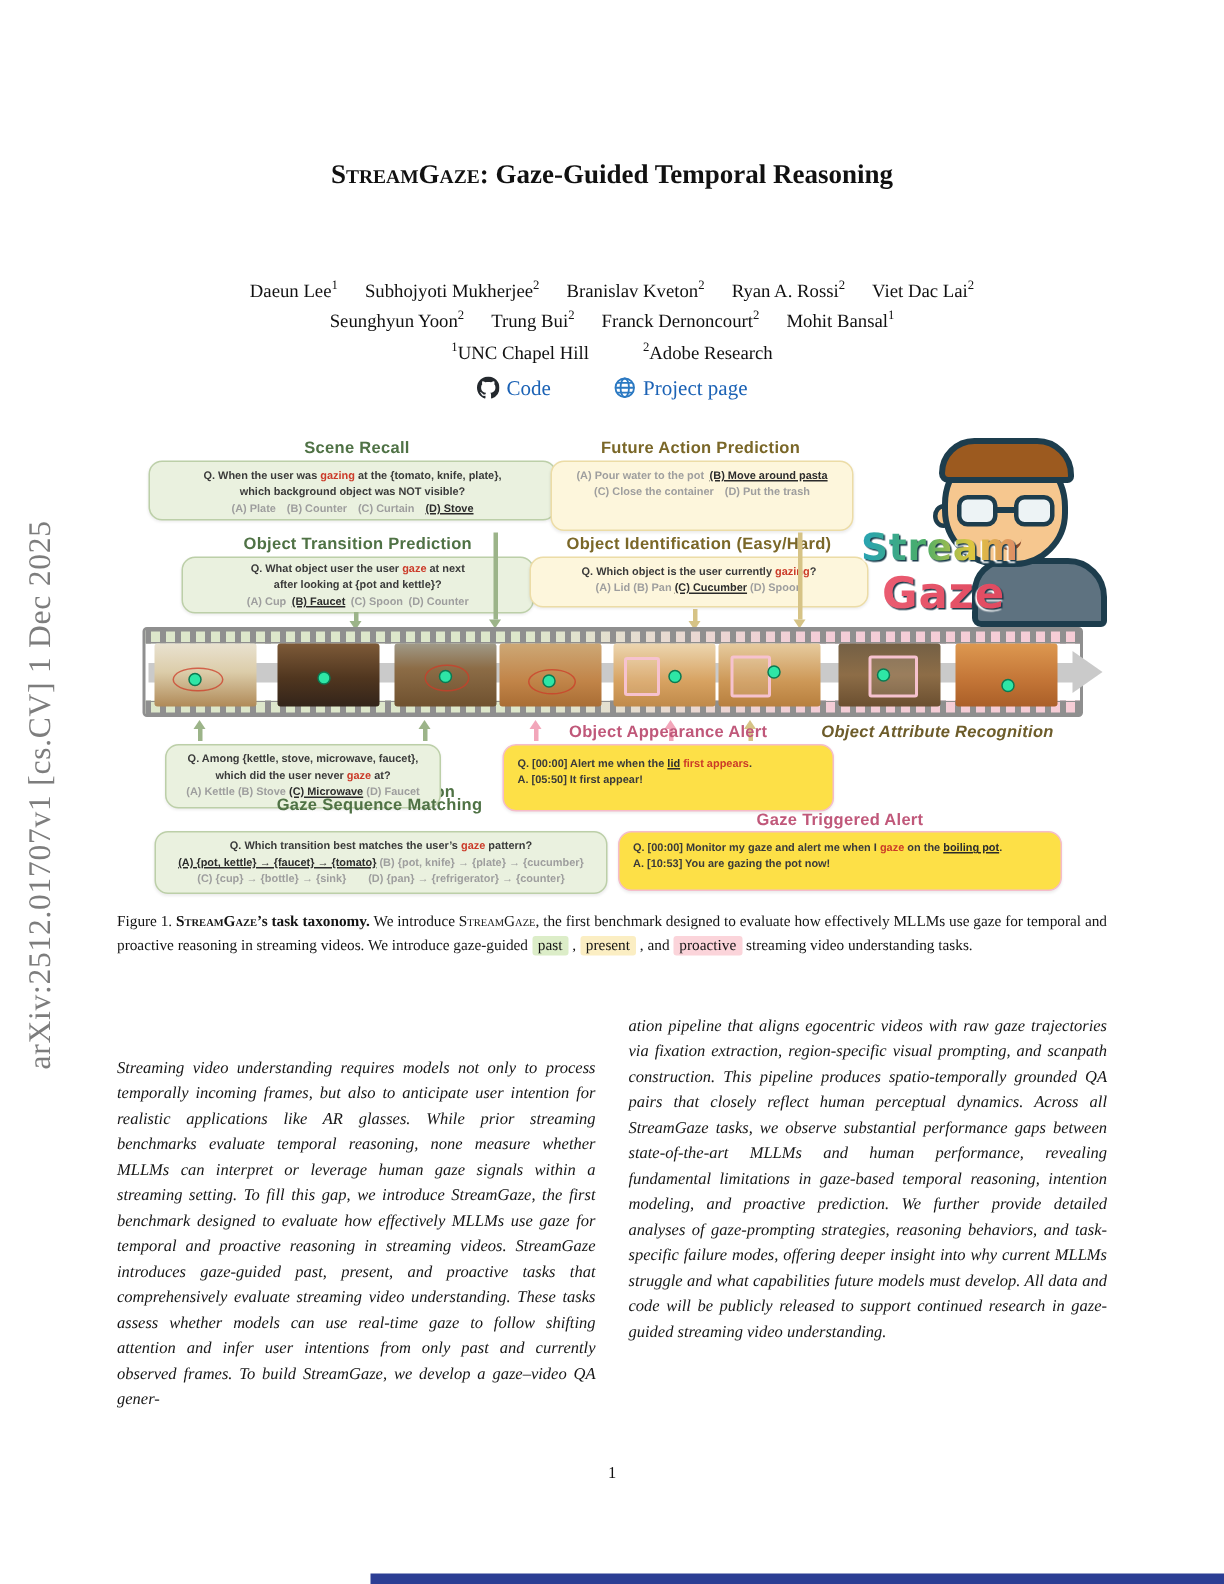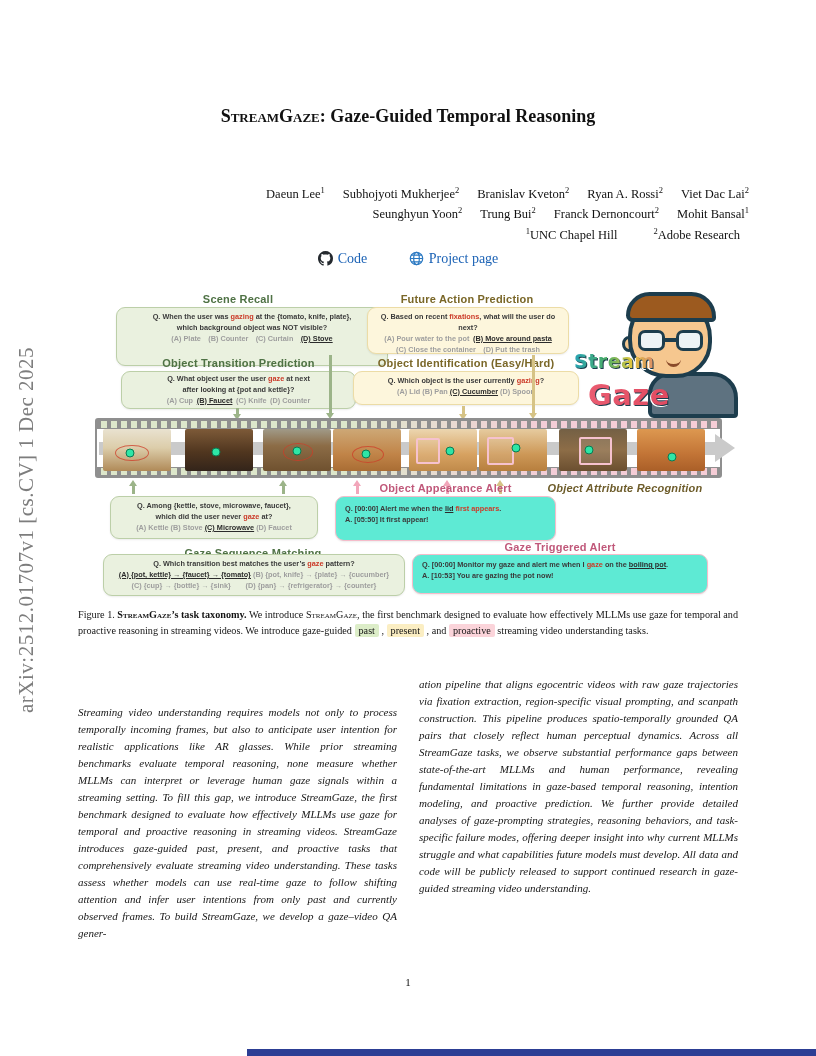--- a/index.html
+++ b/index.html
@@ -8,41 +8,41 @@
 
   
   .arxiv{position:absolute;left:14px;top:275px;height:510px;width:34px;
          writing-mode:vertical-rl;transform:rotate(180deg);
          font-size:21px;color:#7d7d7d;letter-spacing:.5px;text-align:center;}
 
   
   .title{position:absolute;left:78px;top:104px;width:660px;text-align:center;
          font-size:18px;font-weight:bold;line-height:1.35;}
   .sc{font-variant:small-caps;}
-  .authors{position:absolute;left:58px;top:184px;width:700px;text-align:right;
+  .authors{position:absolute;left:58px;top:184px;width:700px;text-align:center;
            font-size:12.5px;line-height:1.5;}
   .authors .author{margin:0 9px;white-space:nowrap;}
   .authors sup{font-size:8.5px;}
   .affils{margin-top:1px;}
   .affils .affil{margin:0 18px;white-space:nowrap;}
   .links{position:absolute;left:78px;top:251px;width:660px;text-align:center;font-size:14px;}
   .plink{display:inline-block;margin:0 19px;color:#1b62b5;cursor:pointer;}
   .plink svg{vertical-align:-3px;margin-right:5px;}
 
   
   .figure{position:absolute;left:84px;top:292px;width:660px;height:312px;
           font-family:"Liberation Sans",sans-serif;}
   .thead{position:absolute;text-align:center;font-size:11px;font-weight:bold;letter-spacing:.2px;}
   .gh{color:#4f7245;} .oh{color:#7a6728;} .ph{color:#c0587a;} .bh{color:#6d5c2a;}
   .tbox{position:absolute;border-radius:9px;box-sizing:border-box;padding:4px 6px;
         font-size:7.3px;font-weight:bold;text-align:center;line-height:1.5;color:#3a3a3a;
         box-shadow:0 1px 2px rgba(0,0,0,.08);}
   .tbox.green{background:#eaf1df;border:1.5px solid #bccfa8;}
   .tbox.yellow{background:#fdf6dc;border:1.5px solid #ecdca6;}
-  .tbox.pink{background:#5eead4;border:1.5px solid #f5bcca;}
+  .tbox.pink{background:#fde047;border:1.5px solid #f5bcca;}
   .tbox.leftalign{text-align:left;padding-left:9px;}
   .red{color:#cb3a28;}
   .u{text-decoration:underline;color:#2b2b2b;}
   .opts{color:#9e9e9e;}
   .correct{color:#2b2b2b;text-decoration:underline;}
 
   
   .arr{position:absolute;width:9px;}
   .arr .sh{position:absolute;left:3.2px;width:2.6px;background:currentColor;}
   .arr.down .sh{top:0;height:calc(100% - 6px);}
@@ -80,21 +80,21 @@
   .l-body{left:66px;top:78px;width:90px;height:46px;background:#5e7280;border:4px solid #1d3d4d;border-radius:22px 26px 4px 6px;}
   .l-ear{left:40px;top:42px;width:14px;height:16px;background:#f6c78f;border:3px solid #1d3d4d;border-radius:50%;}
   .l-head{left:46px;top:2px;width:84px;height:82px;background:#f6c78f;border:4px solid #1d3d4d;border-radius:40px 42px 36px 38px;}
   .l-hair{left:44px;top:-2px;width:90px;height:30px;background:#9c5a1f;border:4px solid #1d3d4d;border-radius:44px 46px 8px 12px;}
   .l-gl{top:36px;width:27px;height:21px;background:#edf3f5;border:3px solid #1d3d4d;border-radius:7px;}
   .l-gl.left{left:56px;} .l-gl.right{left:94px;}
   .l-bridge{left:82px;top:44px;width:13px;height:3.5px;background:#1d3d4d;}
   .l-smile{left:84px;top:64px;width:15px;height:9px;border-bottom:3px solid #8a4a2a;border-radius:0 0 12px 12px;border-color:#8a4a2a;}
   .l-text{position:absolute;font-family:"DejaVu Sans",sans-serif;font-weight:800;letter-spacing:.5px;
           filter:drop-shadow(1px 1px 0 #1d3d4d) drop-shadow(-1px 1px 0 #ffffff);}
-  .l-t1{left:-8px;top:56px;font-size:19px;
+  .l-t1{left:-8px;top:56px;font-size:25px;
         background:linear-gradient(90deg,#27a3b5 0%,#4cae67 40%,#ddc63e 70%,#df8a68 100%);
         -webkit-background-clip:text;background-clip:text;color:transparent;}
   .l-t2{left:6px;top:84px;font-size:29px;
         background:linear-gradient(90deg,#ea5c71,#e04a60);
         -webkit-background-clip:text;background-clip:text;color:transparent;}
 
   
   .caption{position:absolute;left:78px;top:607px;width:660px;font-size:10.2px;line-height:1.55;
            text-align:justify;color:#141414;}
   .chip{padding:1px 4px;border-radius:2px;}
@@ -135,36 +135,35 @@
     <span class="plink"><svg width="15" height="15" viewBox="0 0 16 16" fill="none" stroke="#2b79c2" stroke-width="1.3">
           <circle cx="8" cy="8" r="6.6"></circle>
           <ellipse cx="8" cy="8" rx="3" ry="6.6"></ellipse>
           <path d="M1.4 8h13.2M2.3 4.5h11.4M2.3 11.5h11.4"></path>
         </svg><span>Project page</span></span>
   </div>
 
   <div class="figure">
 
     <div class="thead gh" style="left:18px;top:1px;width:272px;">Scene Recall</div>
-    <div class="tbox green" style="left:32px;top:15px;width:272px;height:59px;">
+    <div class="tbox green" style="left:15px;top:15px;width:272px;height:40px;">
       <div><span>Q. When the user was </span><span class="red">gazing</span><span> at the {tomato, knife, plate},</span></div>
       <div>which background object was NOT visible?</div>
       <div class="opts"><span>(A) Plate (B) Counter (C) Curtain </span><span class="correct">(D) Stove</span></div>
     </div>
 
     <div class="thead gh" style="left:37px;top:65px;width:235px;">Object Transition Prediction</div>
     <div class="tbox green" style="left:37px;top:79px;width:235px;height:38px;padding-top:2px;">
       <div><span>Q. What object user the user </span><span class="red">gaze</span><span> at next</span></div>
       <div>after looking at {pot and kettle}?</div>
-      <div class="opts"><span>(A) Cup </span><span class="correct">(B) Faucet</span><span> (C) Knife (D) Counter</span></div>
+      <div class="opts"><span>(A) Cup </span><span class="correct">(B) Faucet</span><span> (C) Spoon (D) Counter</span></div>
     </div>
 
     <div class="thead oh" style="left:276px;top:1px;width:214px;">Future Action Prediction</div>
     <div class="tbox yellow" style="left:283px;top:15px;width:202px;height:47px;">
-      <div><span>Q. Based on recent </span><span class="red">fixations</span><span>, what will the user do next?</span></div>
       <div class="opts"><span>(A) Pour water to the pot </span><span class="correct">(B) Move around pasta</span></div>
       <div class="opts">(C) Close the container (D) Put the trash</div>
     </div>
 
     <div class="thead oh" style="left:256px;top:65px;width:252px;">Object Identification (Easy/Hard)</div>
     <div class="tbox yellow" style="left:269px;top:79px;width:226px;height:34px;">
       <div><span>Q. Which object is the user currently </span><span class="red">gazing</span><span>?</span></div>
       <div class="opts"><span>(A) Lid (B) Pan </span><span class="correct">(C) Cucumber</span><span> (D) Spoon</span></div>
     </div>
 
@@ -239,35 +238,35 @@
     <div class="arr up p" style="left:359px;top:188px;height:14px;">
         <span class="sh"></span>
         <span class="hd"></span>
       </div>
     <div class="arr up o" style="left:412px;top:188px;height:14px;">
         <span class="sh"></span>
         <span class="hd"></span>
       </div>
 
     <div class="thead gh" style="left:10px;top:190px;width:240px;margin-top:40px;">Non-Fixated Object Identification</div>
-    <div class="tbox green" style="left:26px;top:204px;width:208px;height:43px;">
+    <div class="tbox green" style="left:26px;top:204px;width:184px;height:43px;">
       <div>Q. Among {kettle, stove, microwave, faucet},</div>
       <div><span>which did the user never </span><span class="red">gaze</span><span> at?</span></div>
       <div class="opts"><span>(A) Kettle (B) Stove </span><span class="correct">(C) Microwave</span><span> (D) Faucet</span></div>
     </div>
 
     <div class="thead ph" style="left:251px;top:190px;width:221px;">Object Appearance Alert</div>
     <div class="tbox pink leftalign" style="left:251px;top:204px;width:221px;height:45px;padding-top:7px;">
       <div><span>Q. [00:00] Alert me when the </span><span class="u">lid</span><span>&nbsp;</span><span class="red">first appears</span><span>.</span></div>
       <div>A. [05:50] It first appear!</div>
     </div>
 
     <div class="thead bh" style="left:436px;top:190px;width:210px;font-style:italic;">Object Attribute Recognition</div>
 
-    <div class="thead gh" style="left:19px;top:255px;width:300px;text-align:center;">Gaze Sequence Matching</div>
+    <div class="thead gh" style="left:19px;top:239px;width:300px;text-align:center;">Gaze Sequence Matching</div>
     <div class="tbox green" style="left:19px;top:262px;width:302px;height:42px;">
       <div><span>Q. Which transition best matches the user’s </span><span class="red">gaze</span><span> pattern?</span></div>
       <div class="opts"><span class="correct">(A) {pot, kettle} → {faucet} → {tomato}</span><span> (B) {pot, knife} → {plate} → {cucumber}</span></div>
       <div class="opts">(C) {cup} → {bottle} → {sink}  (D) {pan} → {refrigerator} → {counter}</div>
     </div>
 
     <div class="thead ph" style="left:328px;top:249px;width:296px;">Gaze Triggered Alert</div>
     <div class="tbox pink leftalign" style="left:328px;top:262px;width:296px;height:40px;padding-top:5px;">
       <div><span>Q. [00:00] Monitor my gaze and alert me when I </span><span class="red">gaze</span><span> on the </span><span class="u">boiling pot</span><span>.</span></div>
       <div>A. [10:53] You are gazing the pot now!</div>

